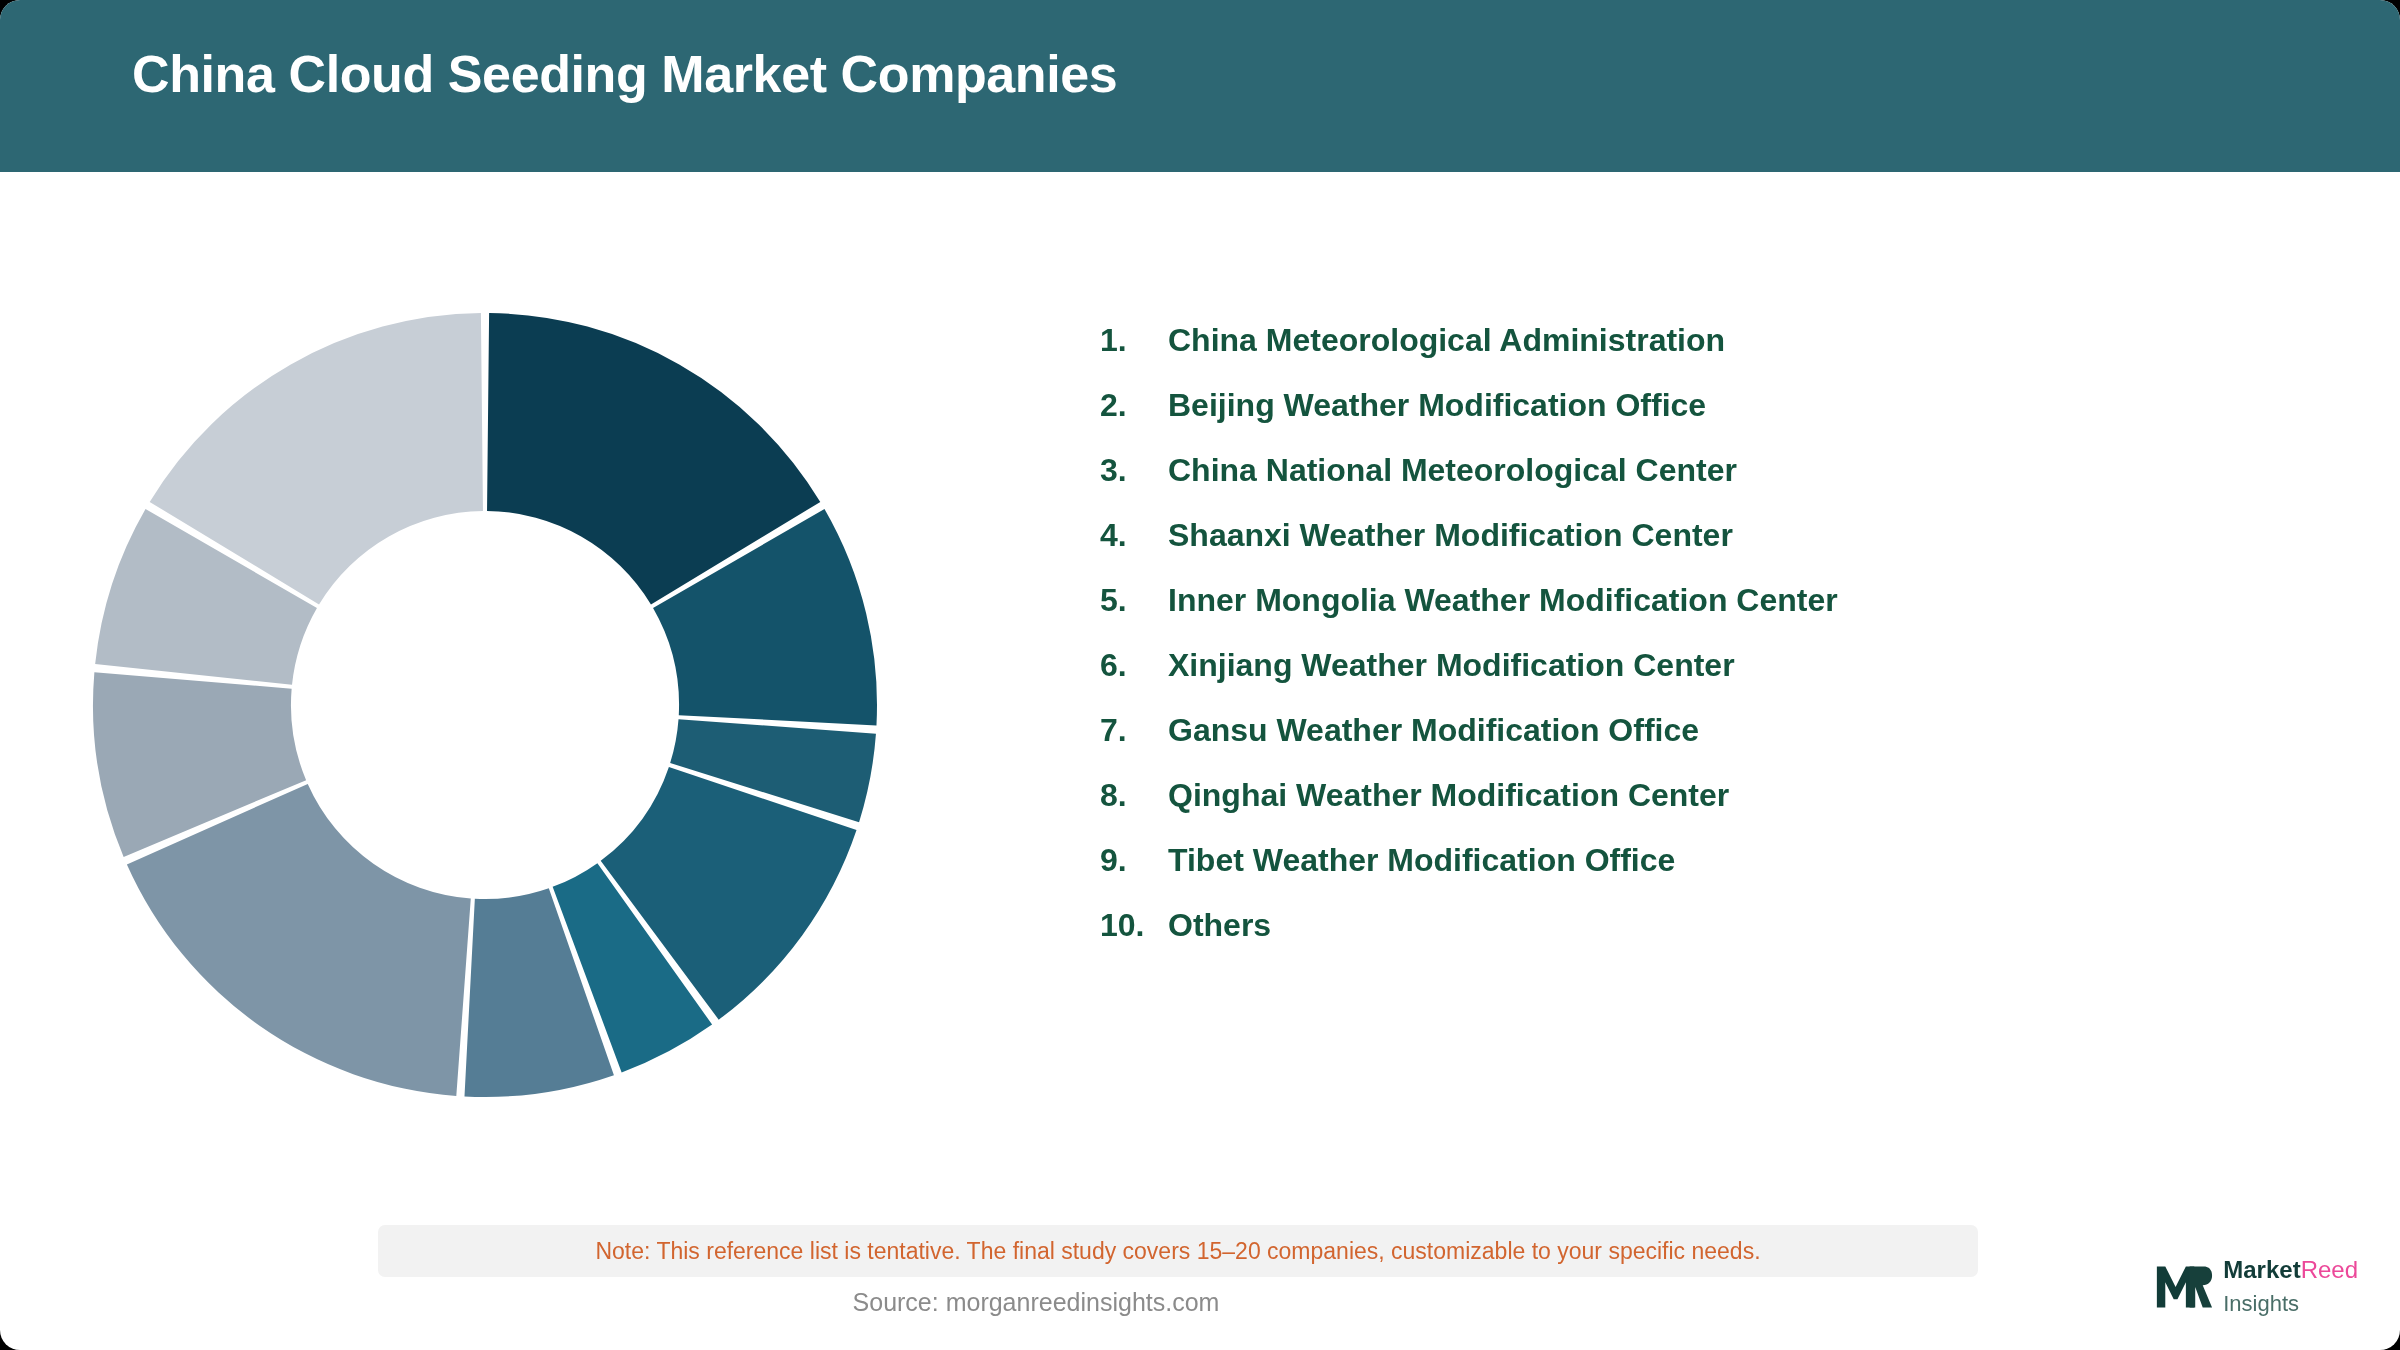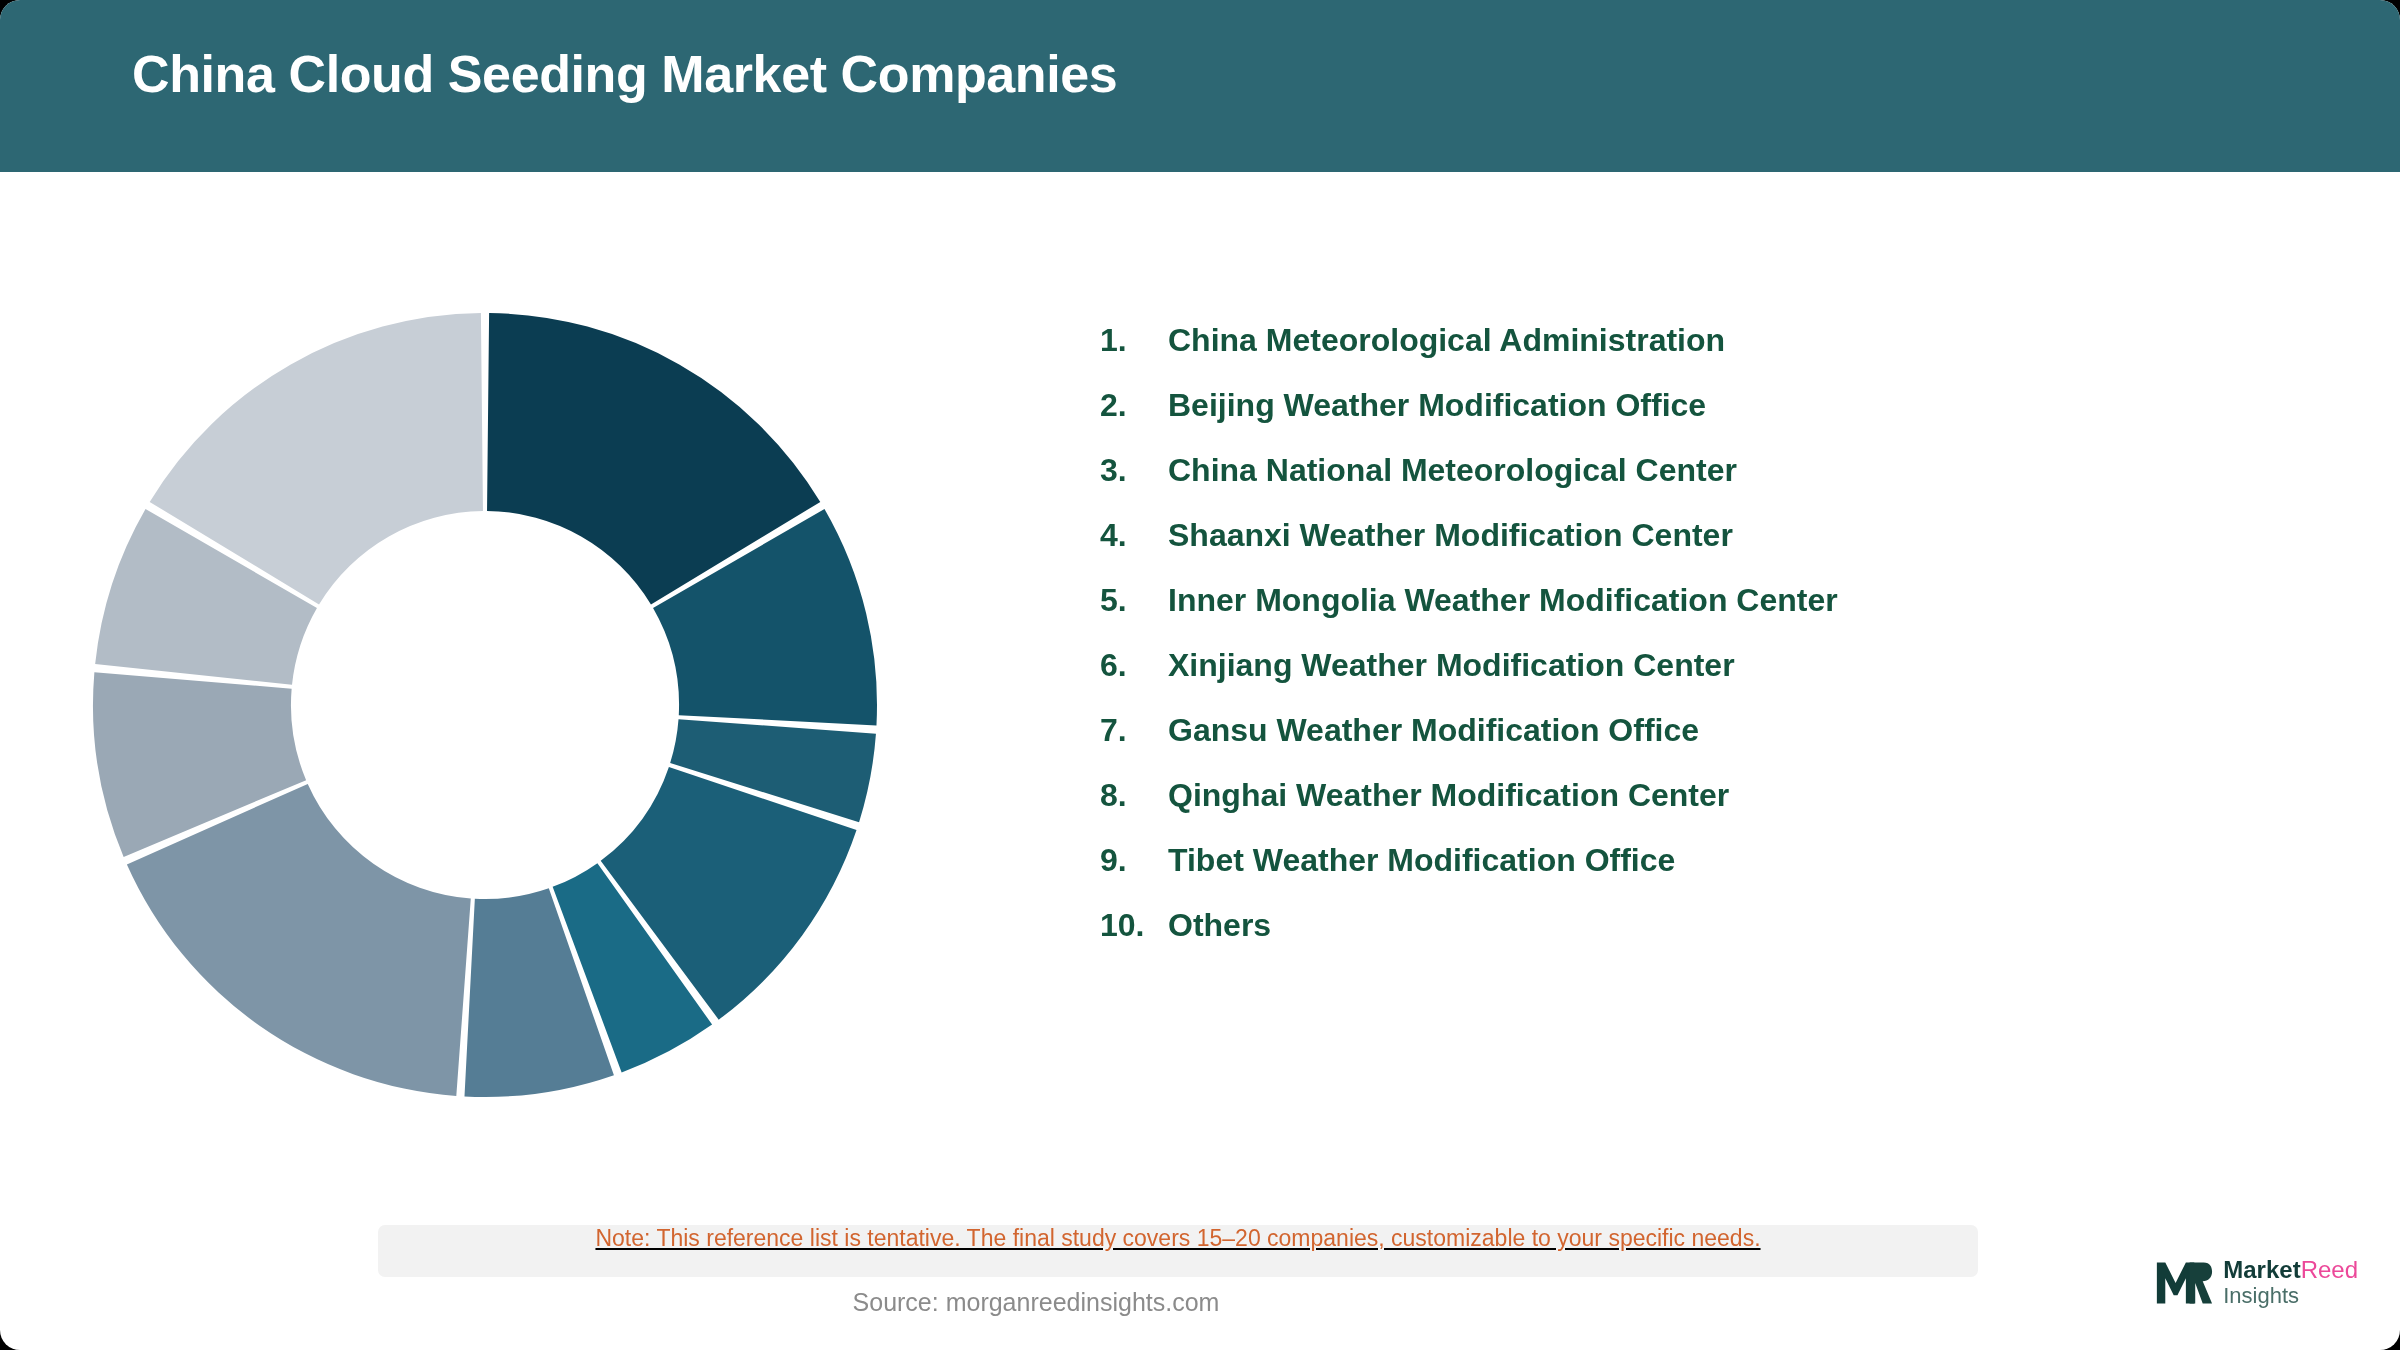--- a/index.html
+++ b/index.html
@@ -67,22 +67,22 @@
   }
 
   
   .note-box {
     position: absolute;
     left: 378px; top: 1225px;
     width: 1600px; height: 52px;
     background: #f2f2f2;
     border-radius: 7px;
     display: flex;
+    align-items: center;
     justify-content: center;
-    text-decoration: underline;
   }
   .note-text {
     font-size: 23px;
     color: #d2652f;
     white-space: nowrap;
   }
   .source-text {
     position: absolute;
     left: 0; top: 1288px;
     width: 2400px;
@@ -98,21 +98,21 @@
     position: absolute;
     right: 42px; top: 1258px;
     display: flex;
     align-items: center;
     gap: 10px;
   }
   .logo-mark { width: 58px; height: 46px; display:block; }
   .logo-text { line-height: 1.0; }
   .logo-line1 { font-size: 24px; font-weight: 700; color: #123c38; white-space: nowrap; }
   .logo-line1 .reed { font-weight: 400; color: #ec4899; }
-  .logo-line2 { font-size: 22px; color: #4a6e68; margin-top: 3px; }
+  .logo-line2 { font-size: 22px; color: #4a6e68; margin-top: 11px; }
 </style>
 </head>
 <body>
 
 <div class="card">
 
   <div class="header">
     <div class="header-title">China Cloud Seeding Market Companies</div>
   </div>
 

